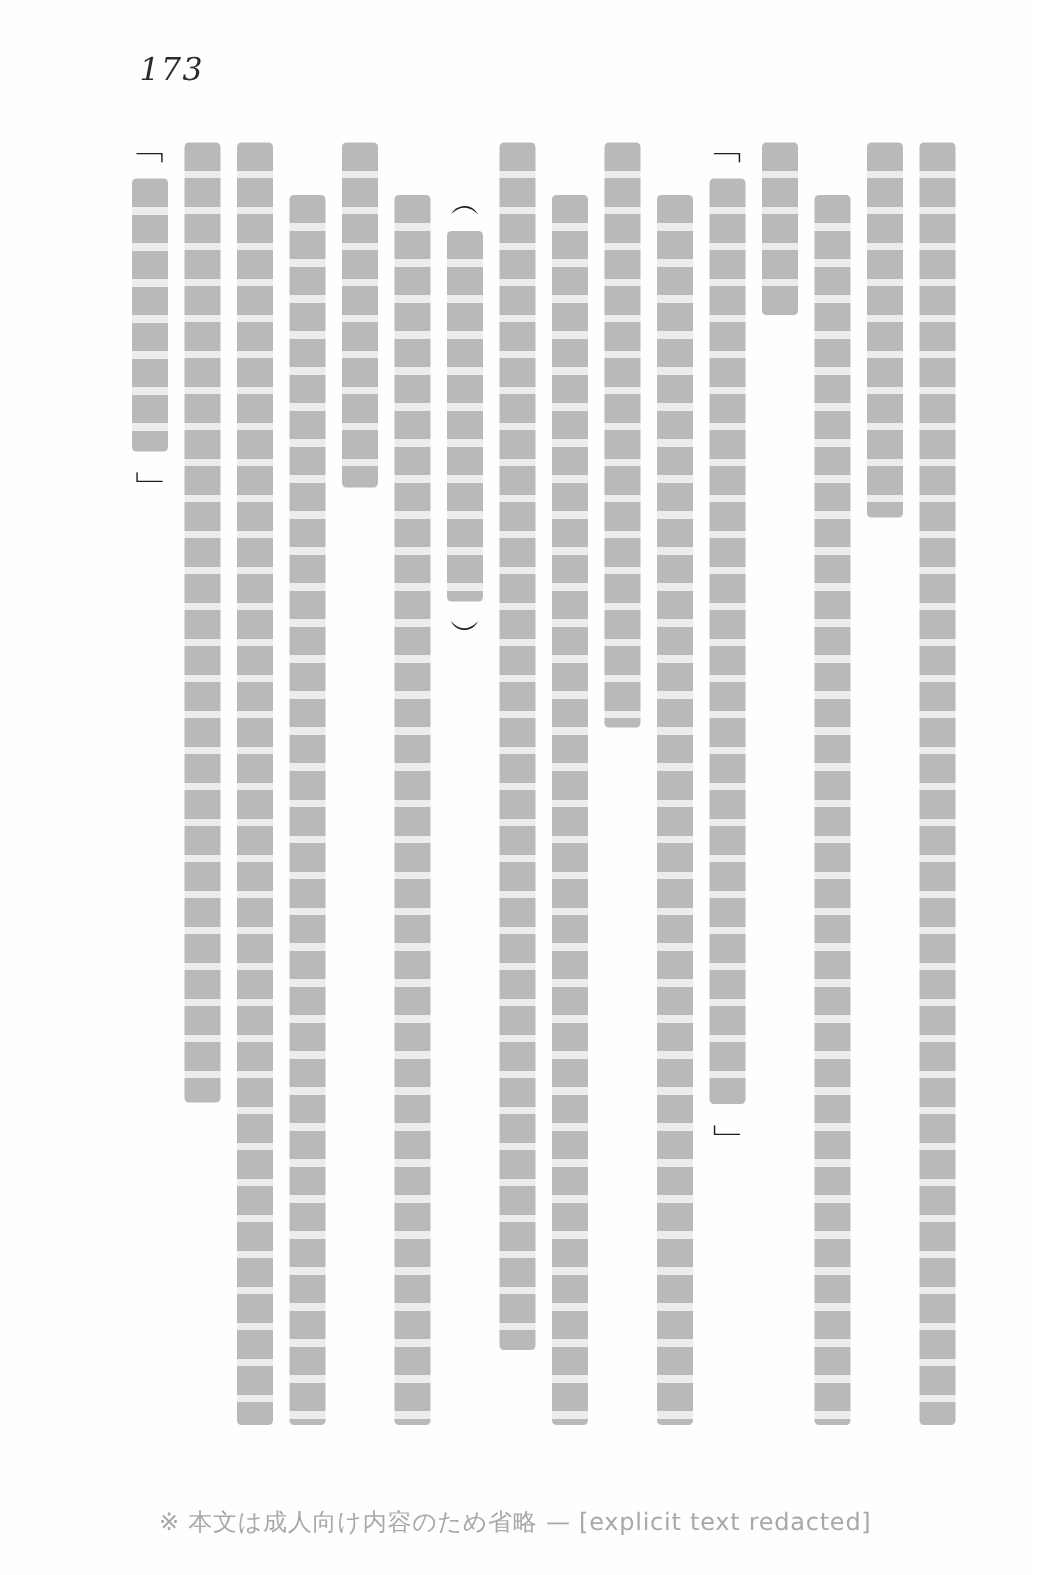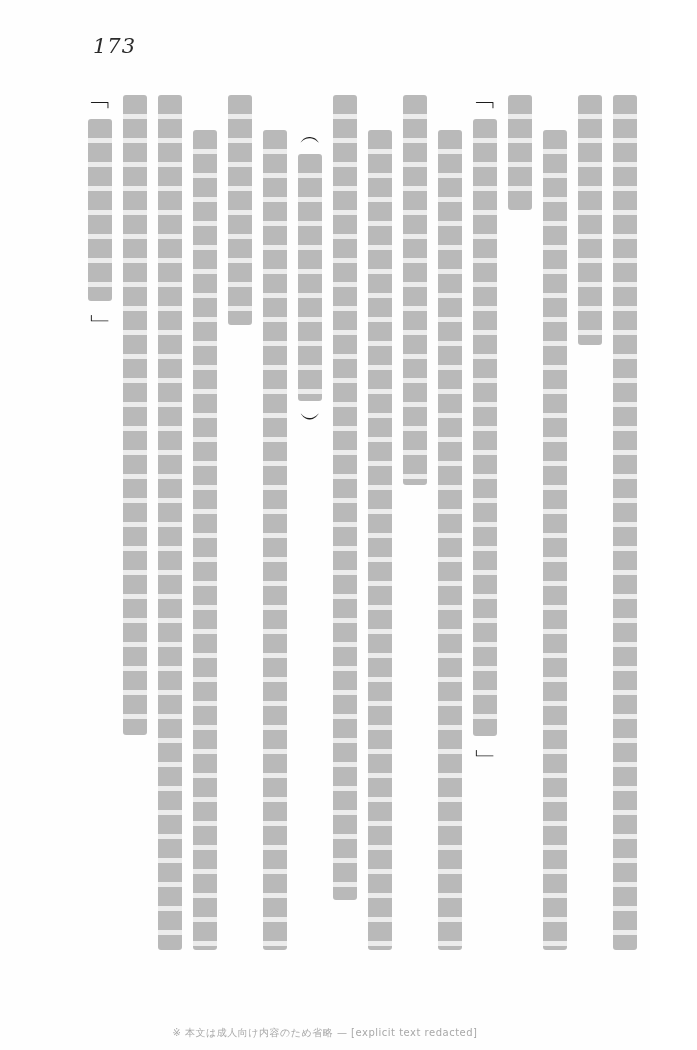--- a/index.html
+++ b/index.html
@@ -7,20 +7,21 @@
     padding: 0;
     background: #ffffff;
     font-family: "DejaVu Serif", serif;
   }
   .page {
     position: relative;
     width: 650px;
     height: 1050px;
     background: #fefefe;
     overflow: hidden;
+    padding-left: 37px;
   }
   .page-number {
     position: absolute;
     left: 93px;
     top: 34px;
     font-family: "DejaVu Serif", serif;
     font-style: italic;
     font-size: 21px;
     letter-spacing: 1px;
     color: #2b2b2b;
@@ -56,25 +57,25 @@
     
     background: repeating-linear-gradient(
       180deg,
       #b9b9b9 0px, #b9b9b9 19px,
       #ececec 19px, #ececec 24px
     );
   }
   .redaction-notice {
     position: absolute;
     left: 0;
-    bottom: 10px;
+    bottom: 24px;
     width: 100%;
     text-align: center;
     font-family: "DejaVu Sans", sans-serif;
-    font-size: 10px;
+    font-size: 16px;
     color: #a8a8a8;
     letter-spacing: 0.5px;
   }
 </style>
 </head>
 <body>
 
 <div class="page">
   <div class="page-number">173</div>
 

